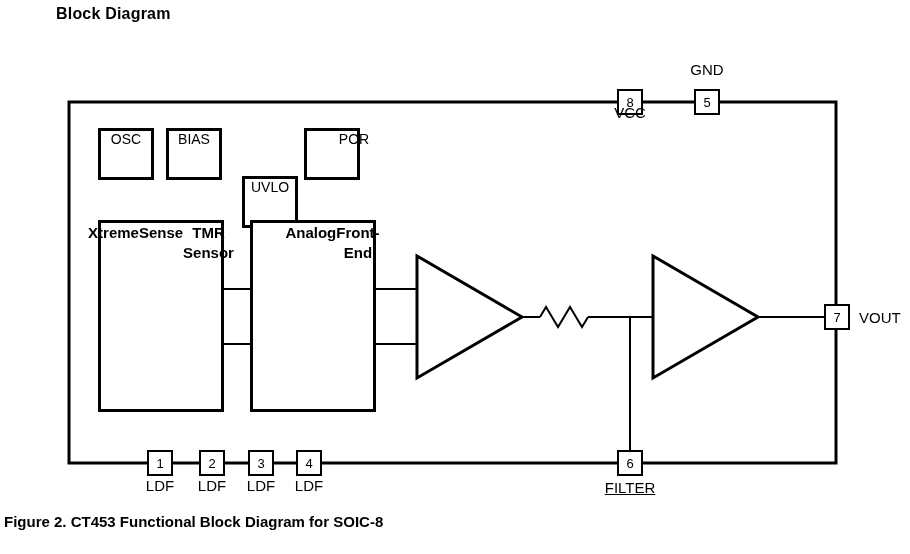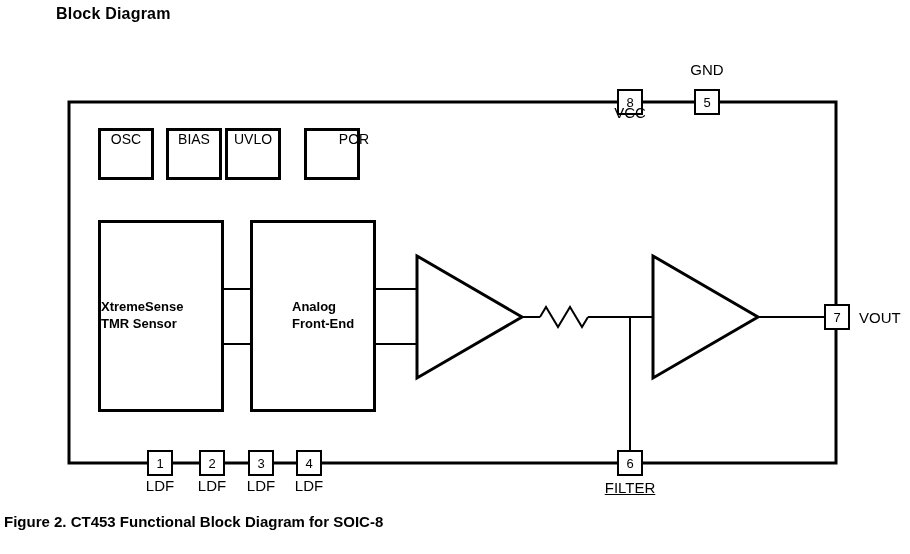--- a/index.html
+++ b/index.html
@@ -53,24 +53,23 @@
     width: 56px;
     height: 52px;
     top: 128px;
     font-size: 14px;
     font-weight: normal;
   }
   .block.big {
     width: 126px;
     height: 192px;
     top: 220px;
-    font-size: 13px;
+    font-size: 15px;
     font-weight: bold;
     line-height: 1.3;
-    flex-direction: column;
   }
   .pin {
     position: absolute;
     box-sizing: border-box;
     width: 26px;
     height: 26px;
     border: 2px solid #000000;
     background: #ffffff;
     display: flex;
     align-items: center;
@@ -118,21 +117,21 @@
 
     <line x1="758" y1="317" x2="825" y2="317" stroke="#000000" stroke-width="2"></line>
   </svg>
 
   <div class="block small" style="left:98px;">
       <span>OSC</span>
     </div>
   <div class="block small" style="left:166px;">
       <span>BIAS</span>
     </div>
-  <div class="block small" style="left:225px;">
+  <div class="block small" style="left:242px;margin-top:48px;">
       <span>UVLO</span>
     </div>
   <div class="block small" style="left:304px;padding-left:44px;">
       <span>POR</span>
     </div>
 
   <div class="block big" style="left:98px;">
     <span>XtremeSense</span>
     <span>TMR Sensor</span>
   </div>

